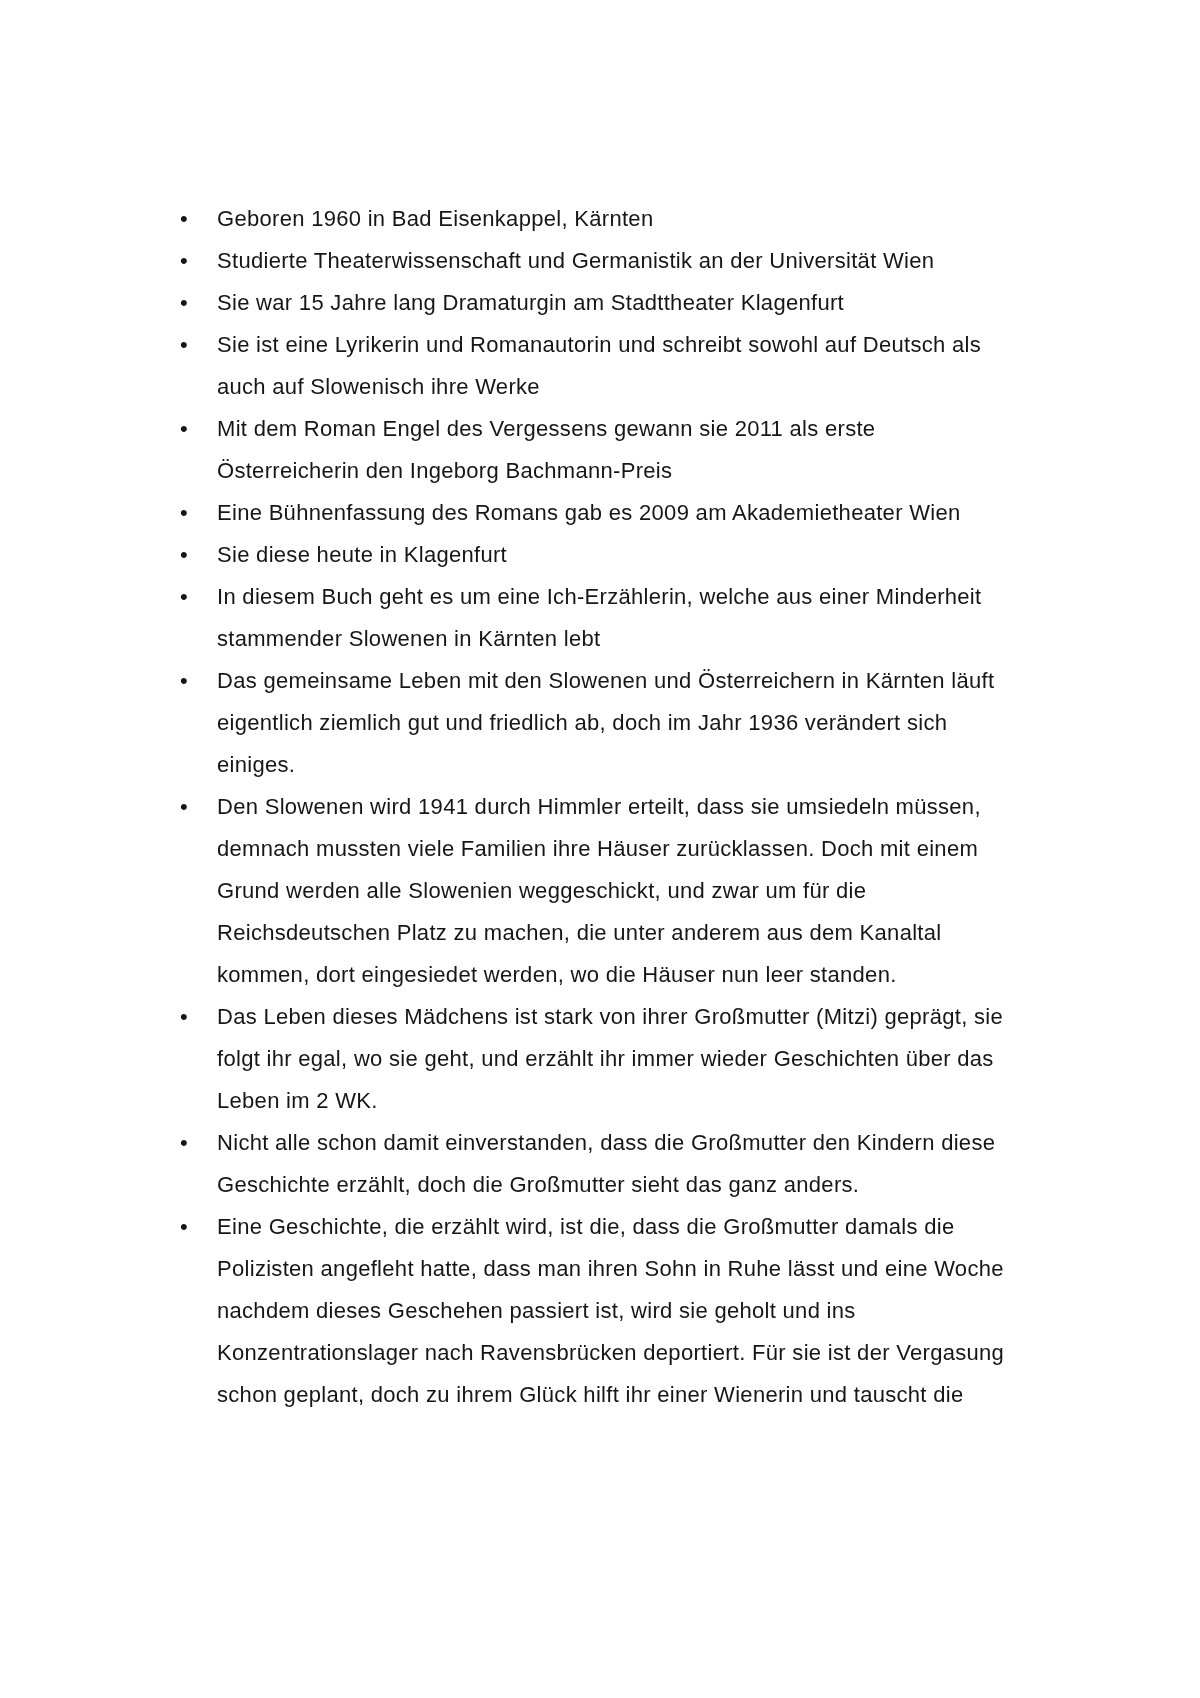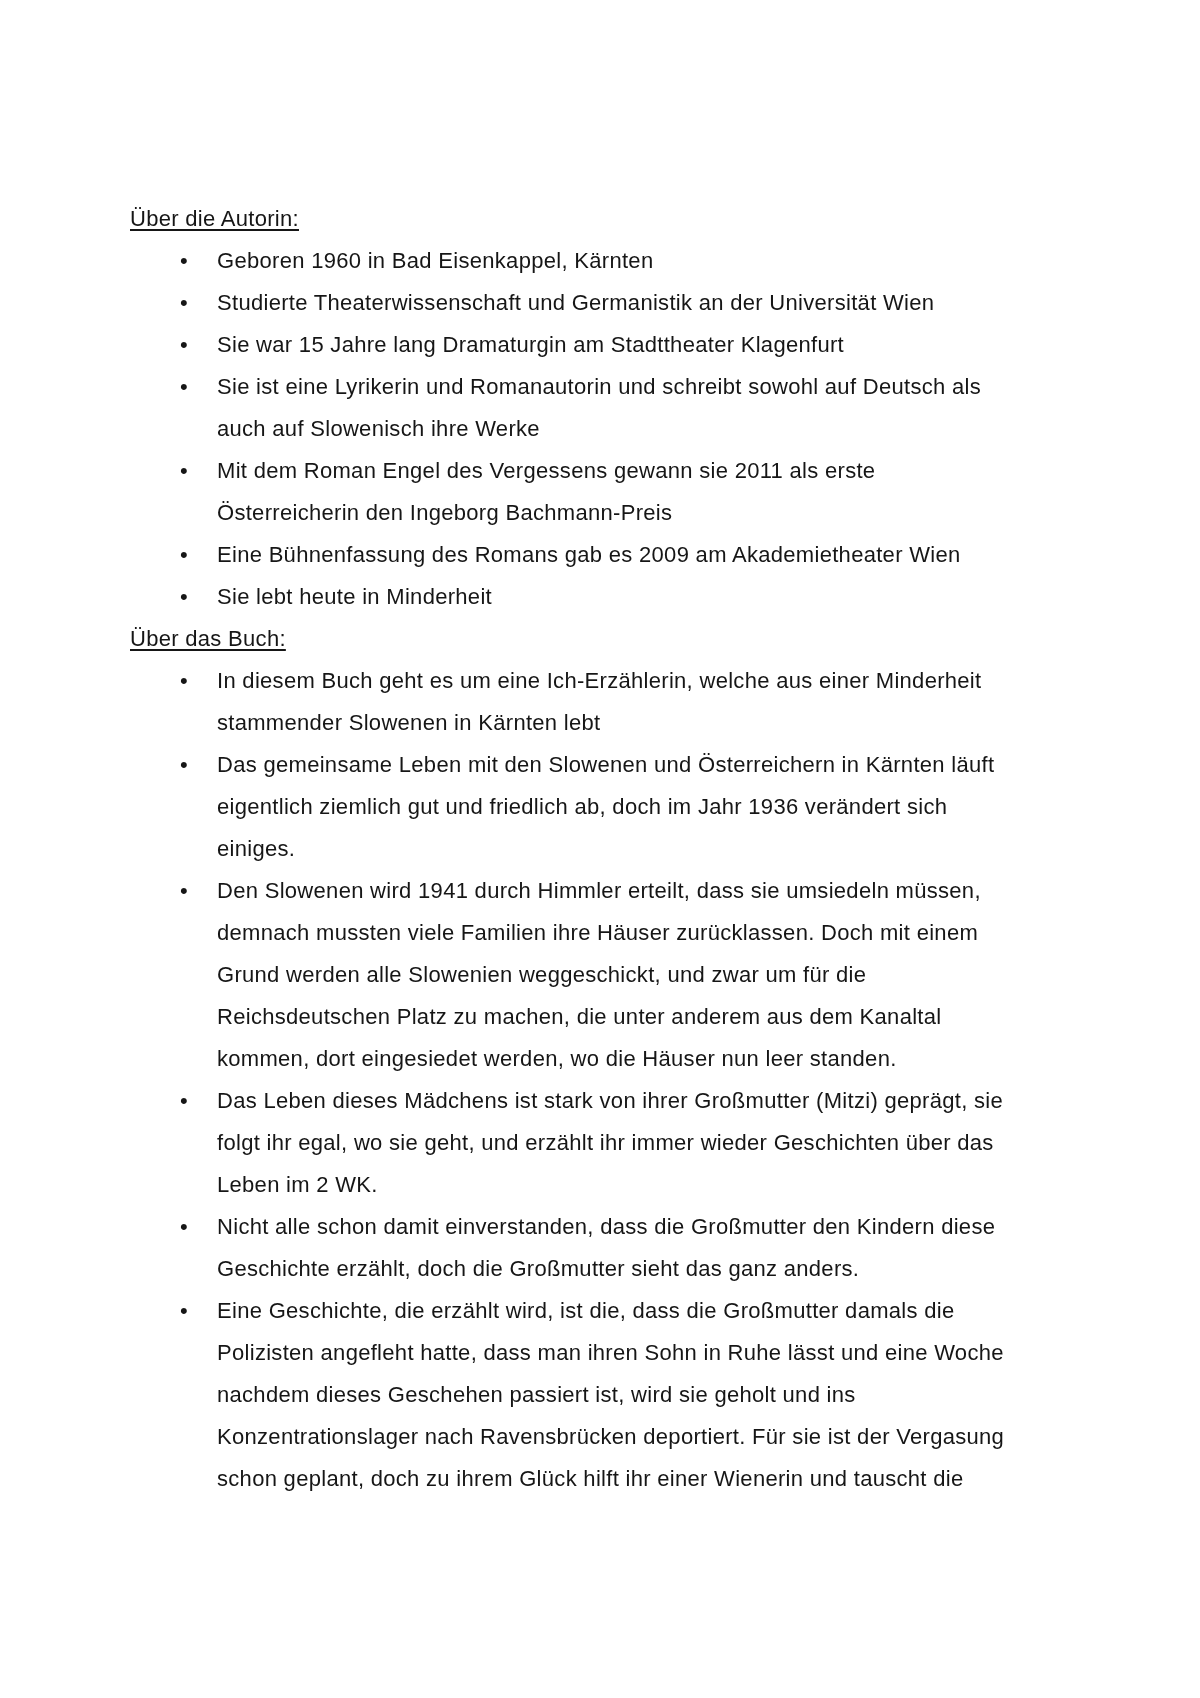--- a/index.html
+++ b/index.html
@@ -57,21 +57,20 @@
   .list-item .item-text {
     flex: 1;
     white-space: pre-line;
   }
 </style>
 </head>
 <body>
 
 <div class="page">
   <div class="content" id="content">
-      <div class="section-heading">Über die Autorin:</div>
       <div class="list-item">
         <span class="indent"></span>
         <span class="bullet">•</span>
         <div class="item-text">Geboren 1960 in Bad Eisenkappel, Kärnten</div>
       </div>
       <div class="list-item">
         <span class="indent"></span>
         <span class="bullet">•</span>
         <div class="item-text">Studierte Theaterwissenschaft und Germanistik an der Universität Wien</div>
       </div>
@@ -93,23 +92,22 @@
 Österreicherin den Ingeborg Bachmann-Preis</div>
       </div>
       <div class="list-item">
         <span class="indent"></span>
         <span class="bullet">•</span>
         <div class="item-text">Eine Bühnenfassung des Romans gab es 2009 am Akademietheater Wien</div>
       </div>
       <div class="list-item">
         <span class="indent"></span>
         <span class="bullet">•</span>
-        <div class="item-text">Sie lebt heute in Minderheit</div>
+        <div class="item-text">Sie diese heute in Klagenfurt</div>
       </div>
-      <div class="section-heading">Über das Buch:</div>
       <div class="list-item">
         <span class="indent"></span>
         <span class="bullet">•</span>
         <div class="item-text">In diesem Buch geht es um eine Ich-Erzählerin, welche aus einer Minderheit
 stammender Slowenen in Kärnten lebt</div>
       </div>
       <div class="list-item">
         <span class="indent"></span>
         <span class="bullet">•</span>
         <div class="item-text">Das gemeinsame Leben mit den Slowenen und Österreichern in Kärnten läuft

